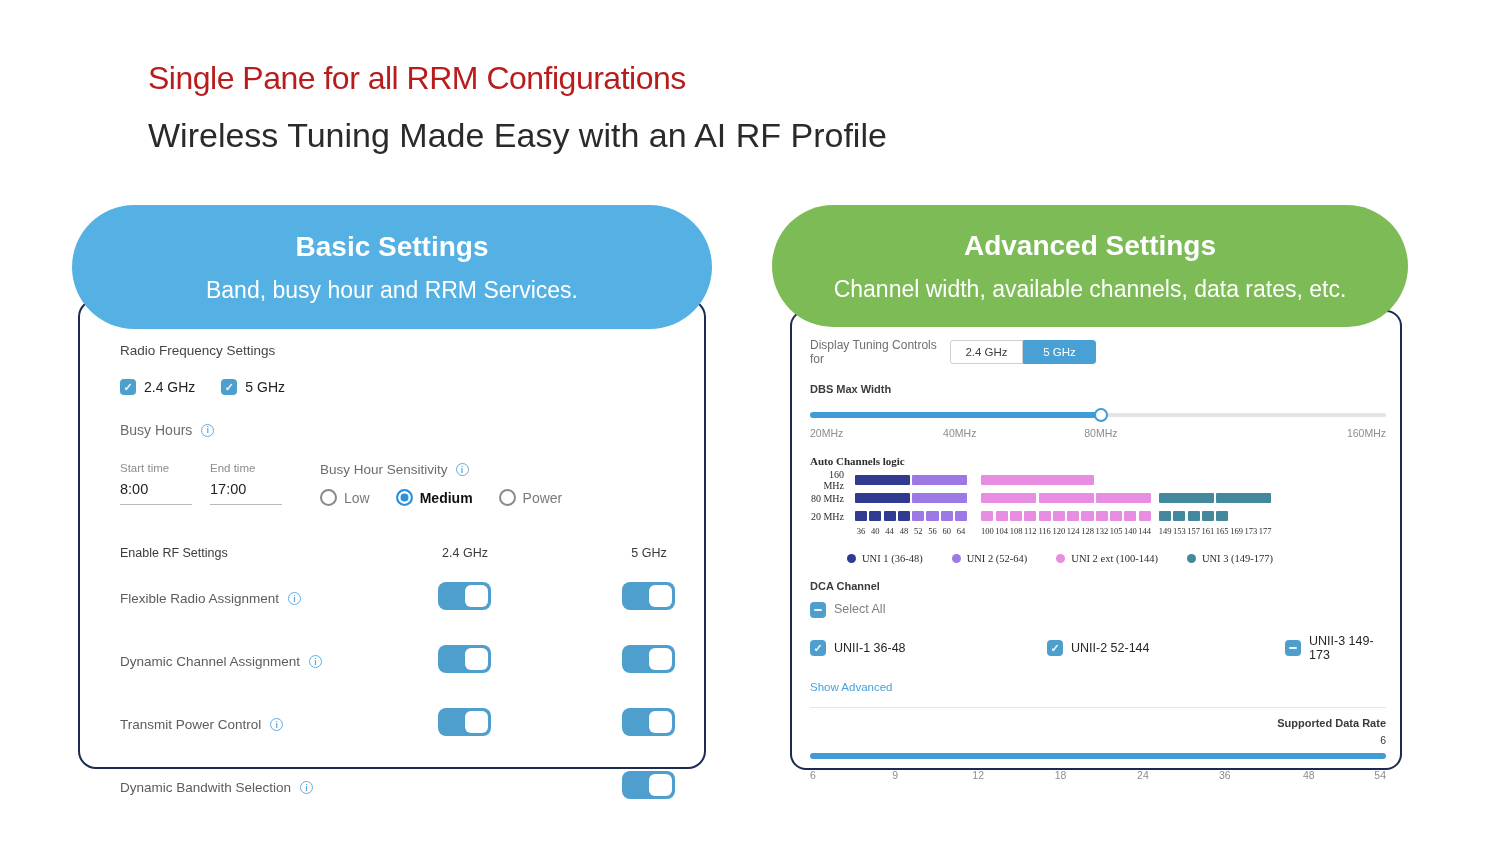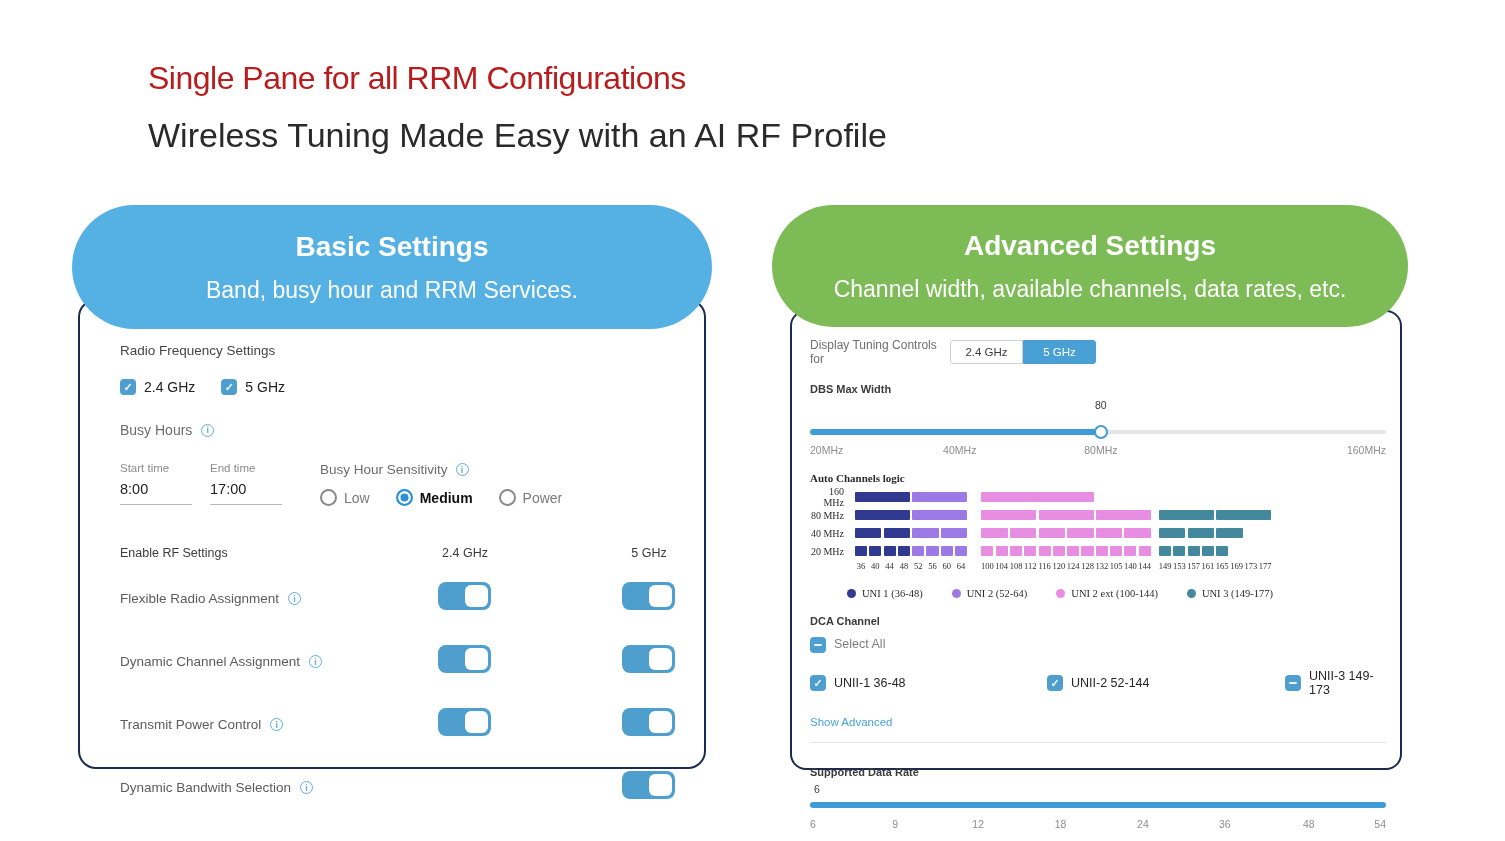--- a/index.html
+++ b/index.html
@@ -89,21 +89,21 @@
   .legend-dot { width:9px; height:9px; border-radius:50%; flex:none; }
 
   
   .dca { margin-top:16px; }
   .selall { display:flex; align-items:flex-start; gap:8px; margin-top:10px; }
   .selall .cbl { font-size:12.5px; color:#7e7e7e; }
   .dca-opts { display:grid; grid-template-columns:237px 238px 1fr; margin-top:16px; }
   .dca-opts .cbl { font-size:12.5px; color:#262626; font-weight:500; }
   .show-adv { display:inline-block; margin-top:19px; font-size:11.5px; color:var(--link_blue); }
   .divider { height:1px; background:#e6e6e6; margin-top:12px; }
-  .rate-wrap { margin-top:23px; }
+  .rate-wrap { margin-top:9px;text-align:right; }
   .rate-val { font-size:10.5px; color:#3b3b3b; margin-top:5px; margin-left:4px; height:12px; }
   .rate-slider { position:relative; height:16px; margin-top:2px; }
   .rate-slider .track { position:absolute; left:0; right:0; top:5px; height:6px; background:var(--slider_blue); border-radius:3px; }
 </style>
 </head>
 <body>
 
 <div class="stage">
   <div class="page-title">Single Pane for all RRM Configurations</div>
   <div class="page-subtitle">Wireless Tuning Made Easy with an AI RF Profile</div>
@@ -224,23 +224,20 @@
       <div class="tuning-row">
         <div class="tuning-label">Display Tuning Controls for</div>
         <div class="seg" id="tuning-tabs">
             <div class="seg-btn">2.4 GHz</div>
             <div class="seg-btn sel">5 GHz</div>
           </div>
       </div>
 
       <div class="dbs-wrap">
         <div class="sec-label">DBS Max Width</div>
-        <div class="slider-val">
-            <span id="dbs-val" style="left: 50.5%;">80</span>
-          </div>
         <div class="slider">
           <div class="track"></div>
           <div class="fill" id="dbs-fill" style="width: 50.5%;"></div>
           <div class="thumb" id="dbs-thumb" style="left: 50.5%;"></div>
         </div>
         <div class="tick-row" id="dbs-ticks">
             <span style="left: 0%; transform: none;">20MHz</span>
             <span style="left: 26%; transform: translateX(-50%);">40MHz</span>
             <span style="left: 50.5%; transform: translateX(-50%);">80MHz</span>
             <span style="left: 100%; transform: translateX(-100%);">160MHz</span>
@@ -261,38 +258,20 @@
             <div class="chart-row">
               <div class="chart-row-label">80 MHz</div>
               <div class="chart-bars">
                 <div class="chart-seg" style="left: 3.9px; width: 55.1px; background: rgb(47, 58, 144);"></div>
                 <div class="chart-seg" style="left: 61.1px; width: 55.1px; background: rgb(156, 121, 228);"></div>
                 <div class="chart-seg" style="left: 130.3px; width: 55.1px; background: rgb(231, 141, 226);"></div>
                 <div class="chart-seg" style="left: 187.5px; width: 55.1px; background: rgb(231, 141, 226);"></div>
                 <div class="chart-seg" style="left: 244.7px; width: 55.1px; background: rgb(231, 141, 226);"></div>
                 <div class="chart-seg" style="left: 307.9px; width: 55.1px; background: rgb(68, 136, 158);"></div>
                 <div class="chart-seg" style="left: 365.1px; width: 55.1px; background: rgb(68, 136, 158);"></div>
-              </div>
-            </div>
-            <div class="chart-row">
-              <div class="chart-row-label">40 MHz</div>
-              <div class="chart-bars">
-                <div class="chart-seg" style="left: 3.9px; width: 26.5px; background: rgb(47, 58, 144);"></div>
-                <div class="chart-seg" style="left: 32.5px; width: 26.5px; background: rgb(47, 58, 144);"></div>
-                <div class="chart-seg" style="left: 61.1px; width: 26.5px; background: rgb(156, 121, 228);"></div>
-                <div class="chart-seg" style="left: 89.7px; width: 26.5px; background: rgb(156, 121, 228);"></div>
-                <div class="chart-seg" style="left: 130.3px; width: 26.5px; background: rgb(231, 141, 226);"></div>
-                <div class="chart-seg" style="left: 158.9px; width: 26.5px; background: rgb(231, 141, 226);"></div>
-                <div class="chart-seg" style="left: 187.5px; width: 26.5px; background: rgb(231, 141, 226);"></div>
-                <div class="chart-seg" style="left: 216.1px; width: 26.5px; background: rgb(231, 141, 226);"></div>
-                <div class="chart-seg" style="left: 244.7px; width: 26.5px; background: rgb(231, 141, 226);"></div>
-                <div class="chart-seg" style="left: 273.3px; width: 26.5px; background: rgb(231, 141, 226);"></div>
-                <div class="chart-seg" style="left: 307.9px; width: 26.5px; background: rgb(68, 136, 158);"></div>
-                <div class="chart-seg" style="left: 336.5px; width: 26.5px; background: rgb(68, 136, 158);"></div>
-                <div class="chart-seg" style="left: 365.1px; width: 26.5px; background: rgb(68, 136, 158);"></div>
               </div>
             </div>
             <div class="chart-row">
               <div class="chart-row-label">20 MHz</div>
               <div class="chart-bars">
                 <div class="chart-seg" style="left: 3.9px; width: 12.2px; background: rgb(47, 58, 144);"></div>
                 <div class="chart-seg" style="left: 18.2px; width: 12.2px; background: rgb(47, 58, 144);"></div>
                 <div class="chart-seg" style="left: 32.5px; width: 12.2px; background: rgb(47, 58, 144);"></div>
                 <div class="chart-seg" style="left: 46.8px; width: 12.2px; background: rgb(47, 58, 144);"></div>
                 <div class="chart-seg" style="left: 61.1px; width: 12.2px; background: rgb(156, 121, 228);"></div>

